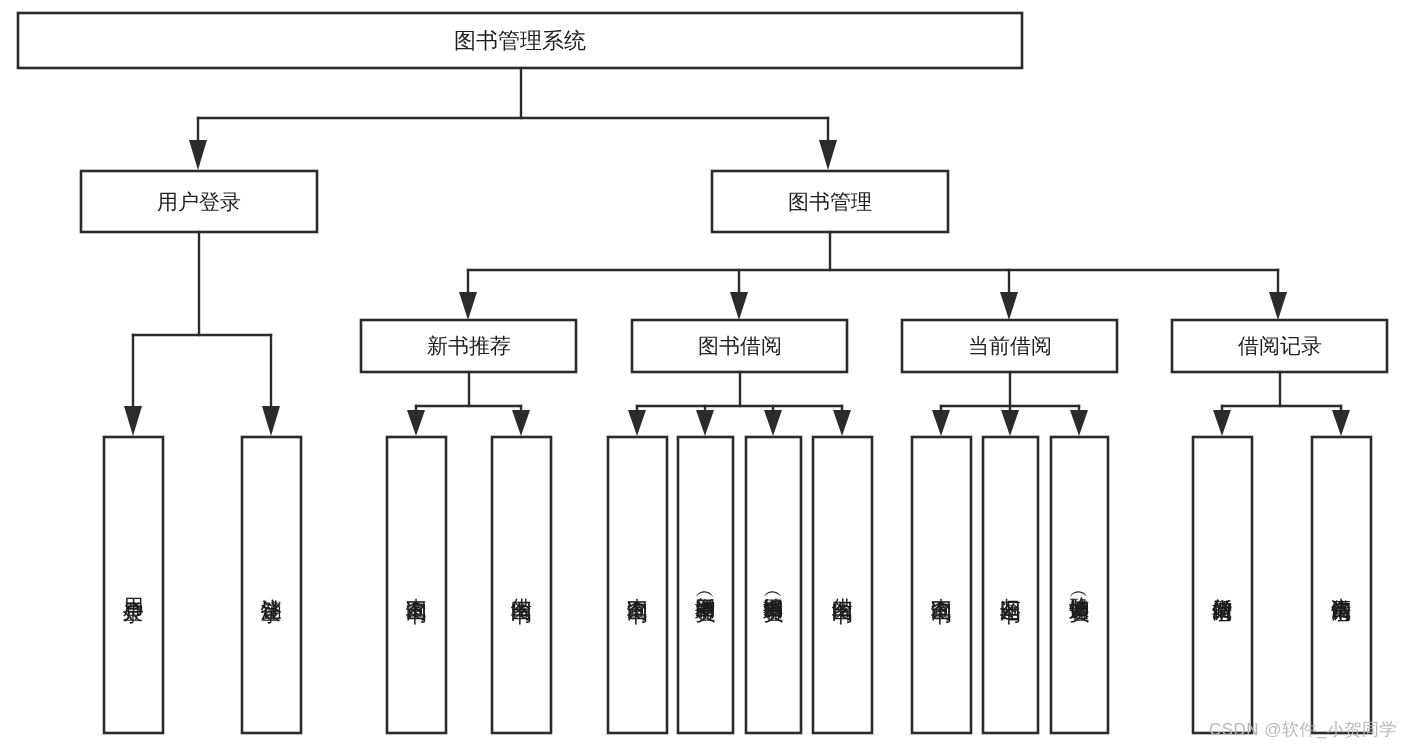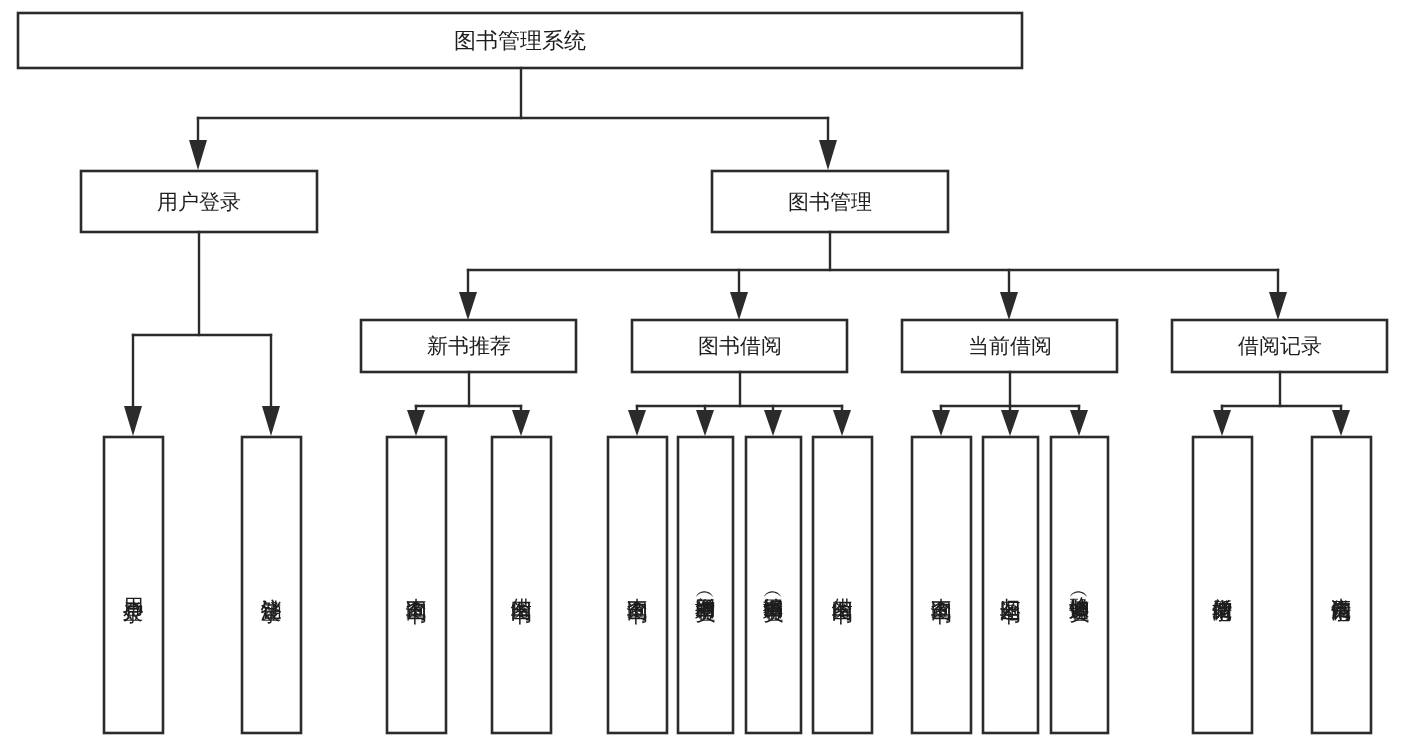--- a/index.html
+++ b/index.html
@@ -202,13 +202,14 @@
   <div class="leaf-label" style="left:746px; top:437px; width:55px; height:296px; font-size:20px; letter-spacing:1px;">编辑图书（管理员）</div>
   <div class="leaf-label" style="left:813px; top:437px; width:59px; height:296px;">借阅图书</div>
 
   <div class="leaf-label" style="left:912px; top:437px; width:59px; height:296px;">查询图书</div>
   <div class="leaf-label" style="left:983px; top:437px; width:55px; height:296px;">归还图书</div>
   <div class="leaf-label" style="left:1051px; top:437px; width:57px; height:296px; font-size:20px; letter-spacing:1px;">确认归还（管理员）</div>
 
   <div class="leaf-label" style="left:1193px; top:437px; width:59px; height:296px; font-size:20px; letter-spacing:1px;">新增借阅记录</div>
   <div class="leaf-label" style="left:1312px; top:437px; width:59px; height:296px; font-size:20px; letter-spacing:1px;">查询借阅记录</div>
 
+  <div class="watermark">CSDN @软件_小贺同学</div>
 </div>
 
 </body></html>

